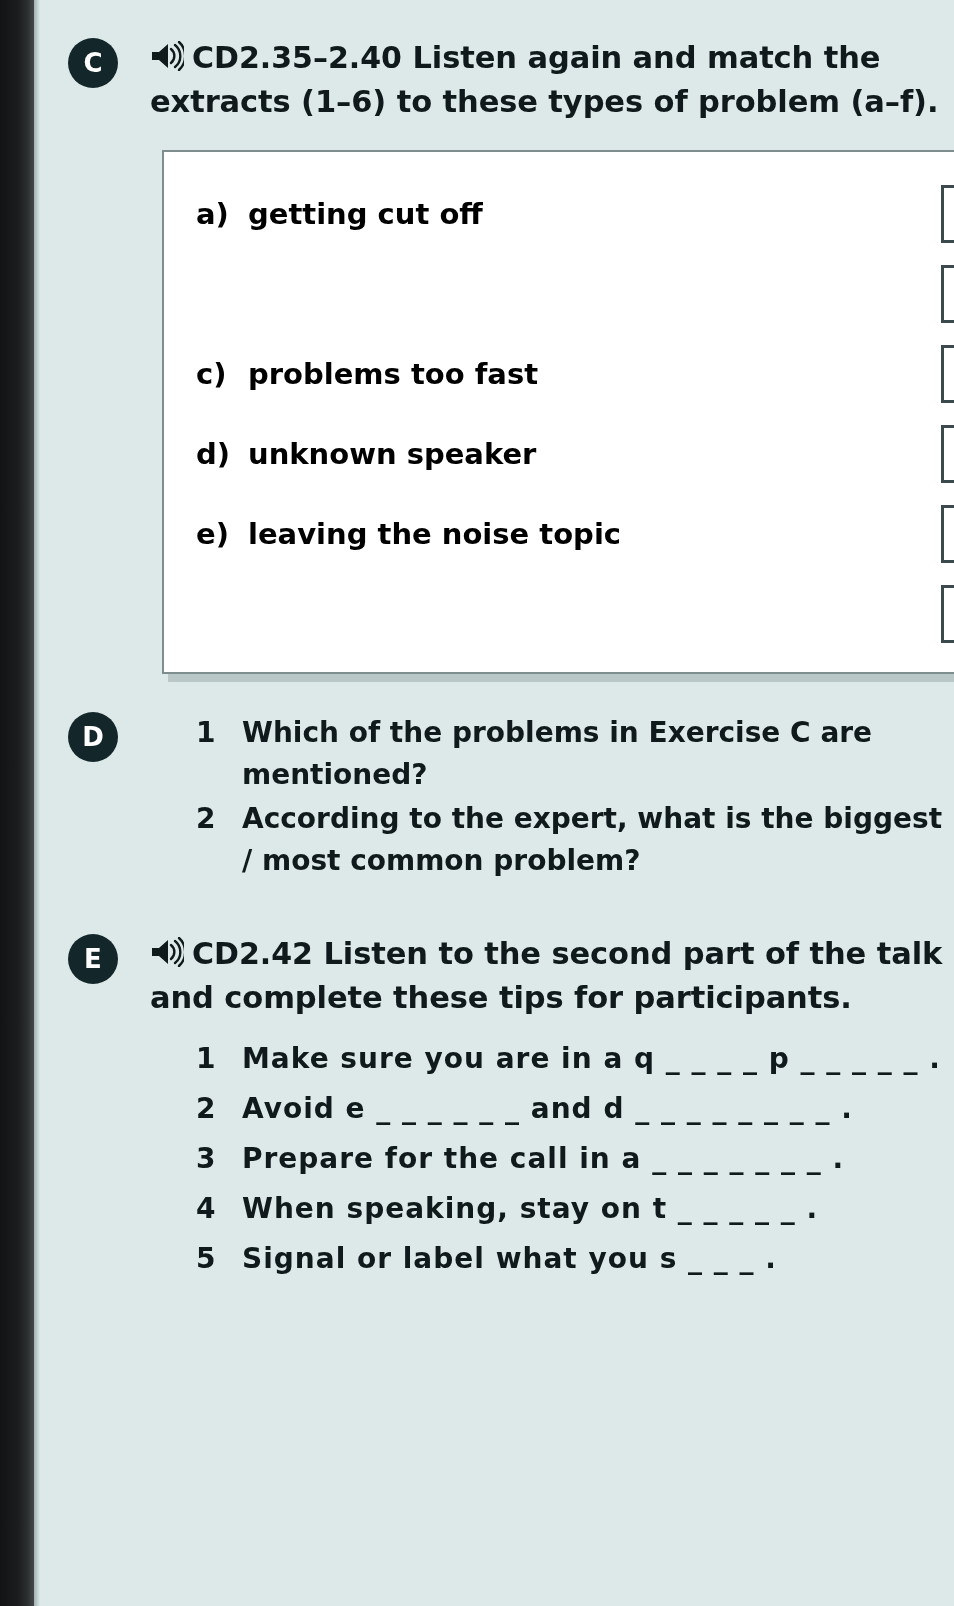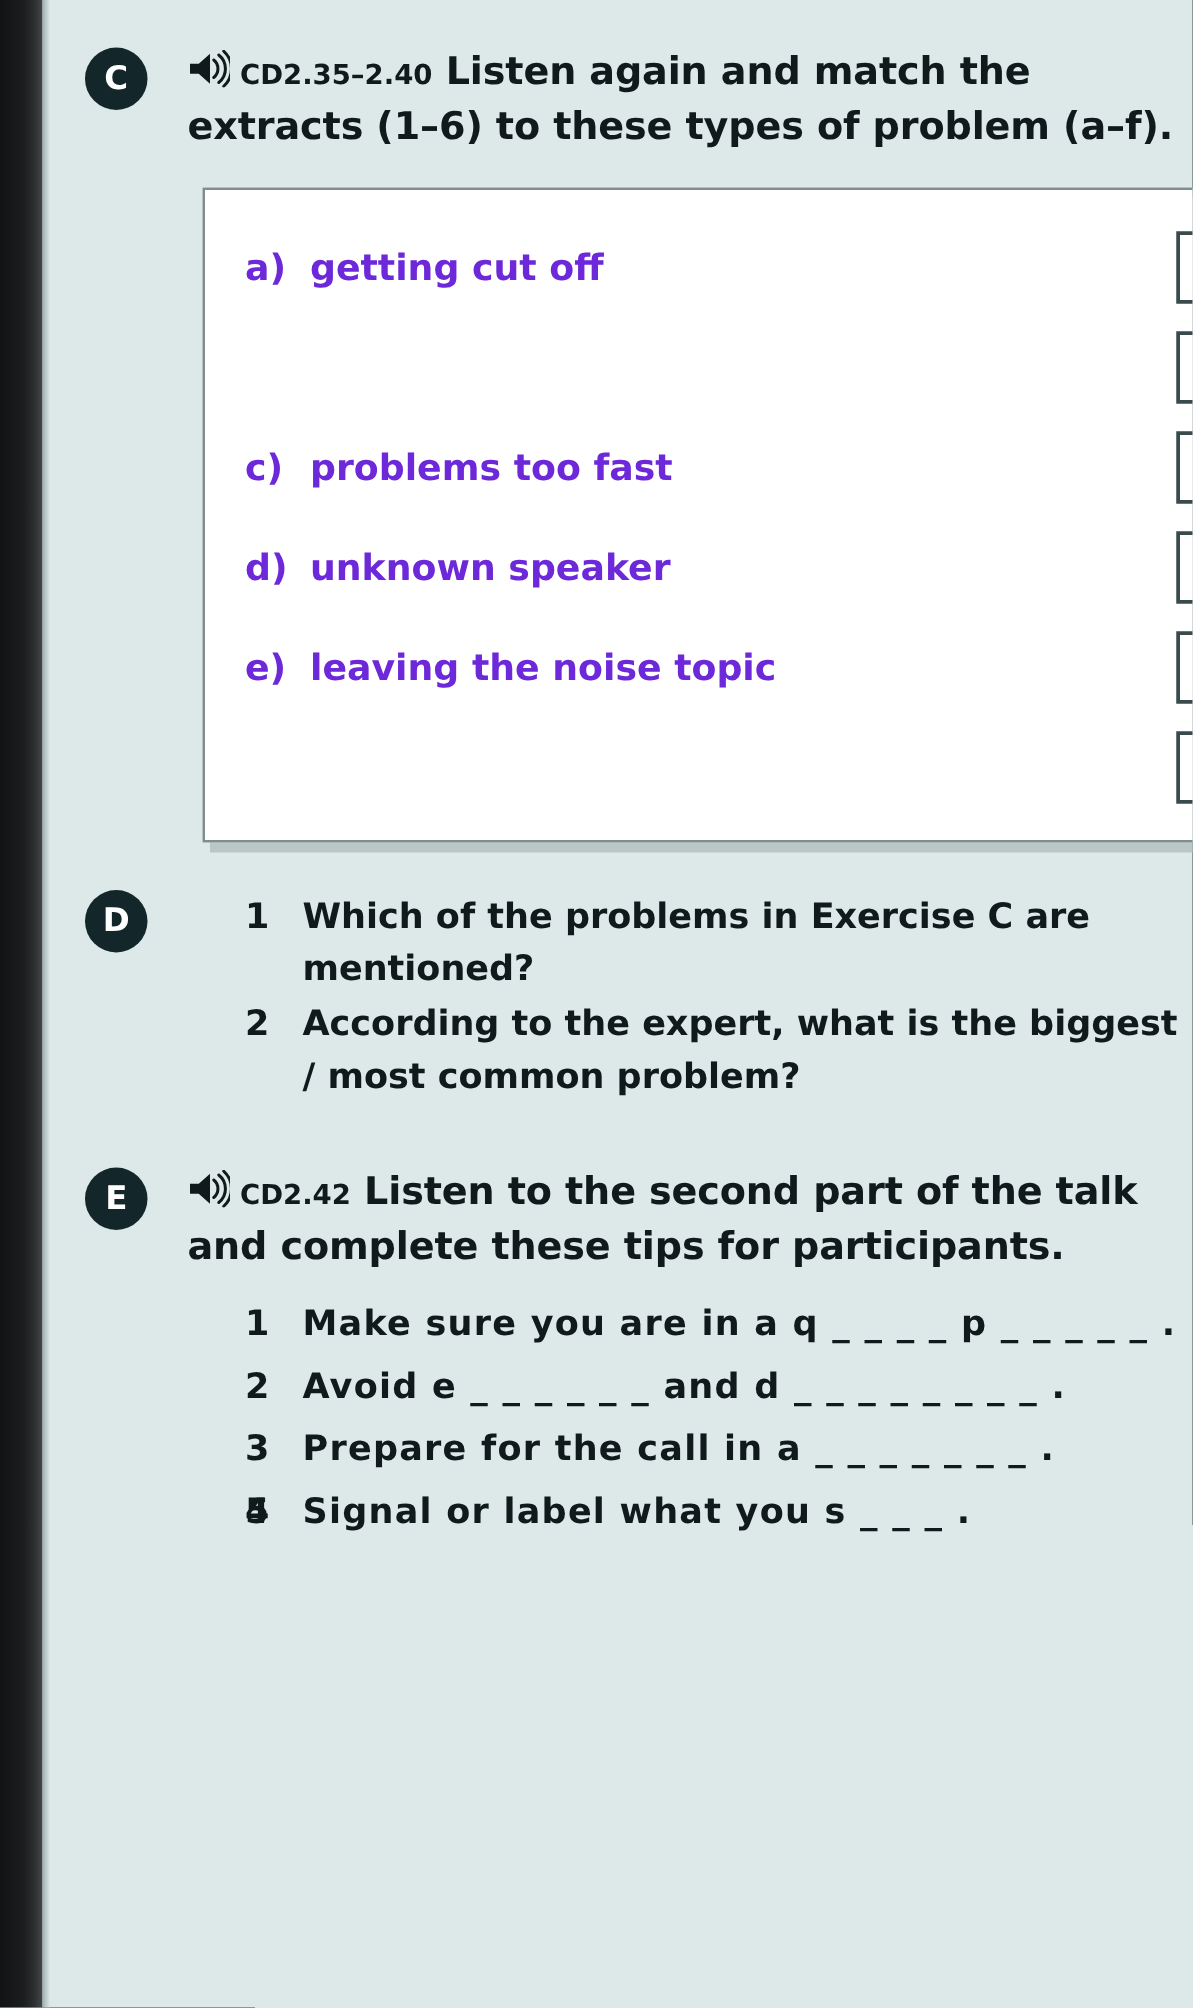--- a/index.html
+++ b/index.html
@@ -65,21 +65,21 @@
     color: #10191b;
     letter-spacing: -0.1px;
   }
   .audio-icon {
     display: inline-block;
     vertical-align: -3px;
     margin-right: 8px;
   }
   .cd-ref {
     font-weight: bold;
-    font-size: 22px;
+    font-size: 30px;
     letter-spacing: 0px;
   }
 
   
   .match-wrap {
     position: relative;
     margin: 28px 0 0 12px;
     width: 857px;
   }
   .match-shadow {
@@ -97,21 +97,21 @@
   }
   .match-row {
     position: relative;
     display: flex;
     align-items: center;
     height: 80px;
     padding: 0 18px 0 32px;
   }
   .match-label {
     font-size: 29px;
-    color: #6d28d9;
+    color: #000000;
     font-weight: 600;
     white-space: nowrap;
   }
   .match-label .mk {
     display: inline-block;
     width: 52px;
   }
   .answer-box {
     position: absolute;
     right: 18px;
@@ -228,19 +228,19 @@
             <path d="M25 4 a14 14 0 0 1 0 22" stroke="#10191b" stroke-width="2.4" fill="none" stroke-linecap="round"></path>
             <path d="M29 1 a19 19 0 0 1 0 28" stroke="#10191b" stroke-width="2.4" fill="none" stroke-linecap="round"></path>
           </svg>
         </span><span class="cd-ref">CD2.42</span>
         <span>Listen to the second part of the talk and complete these tips for participants.</span>
       </div>
       <ul class="qlist list-e">
         <li><span class="num">1</span><span class="gap">Make sure you are in a  q _ _ _ _  p _ _ _ _ _ .</span></li>
         <li><span class="num">2</span><span class="gap">Avoid  e _ _ _ _ _ _  and  d _ _ _ _ _ _ _ _ .</span></li>
         <li><span class="num">3</span><span class="gap">Prepare for the call in  a _ _ _ _ _ _ _ .</span></li>
-        <li><span class="num">4</span></li>
+        <li><span class="num">4</span><span class="gap">When speaking, stay on  t _ _ _ _ _ .</span></li>
         <li><span class="num">5</span><span class="gap">Signal or label what you  s _ _ _ .</span></li>
       </ul>
     </div>
 
   </div>
 </div>
 
 </body></html>

